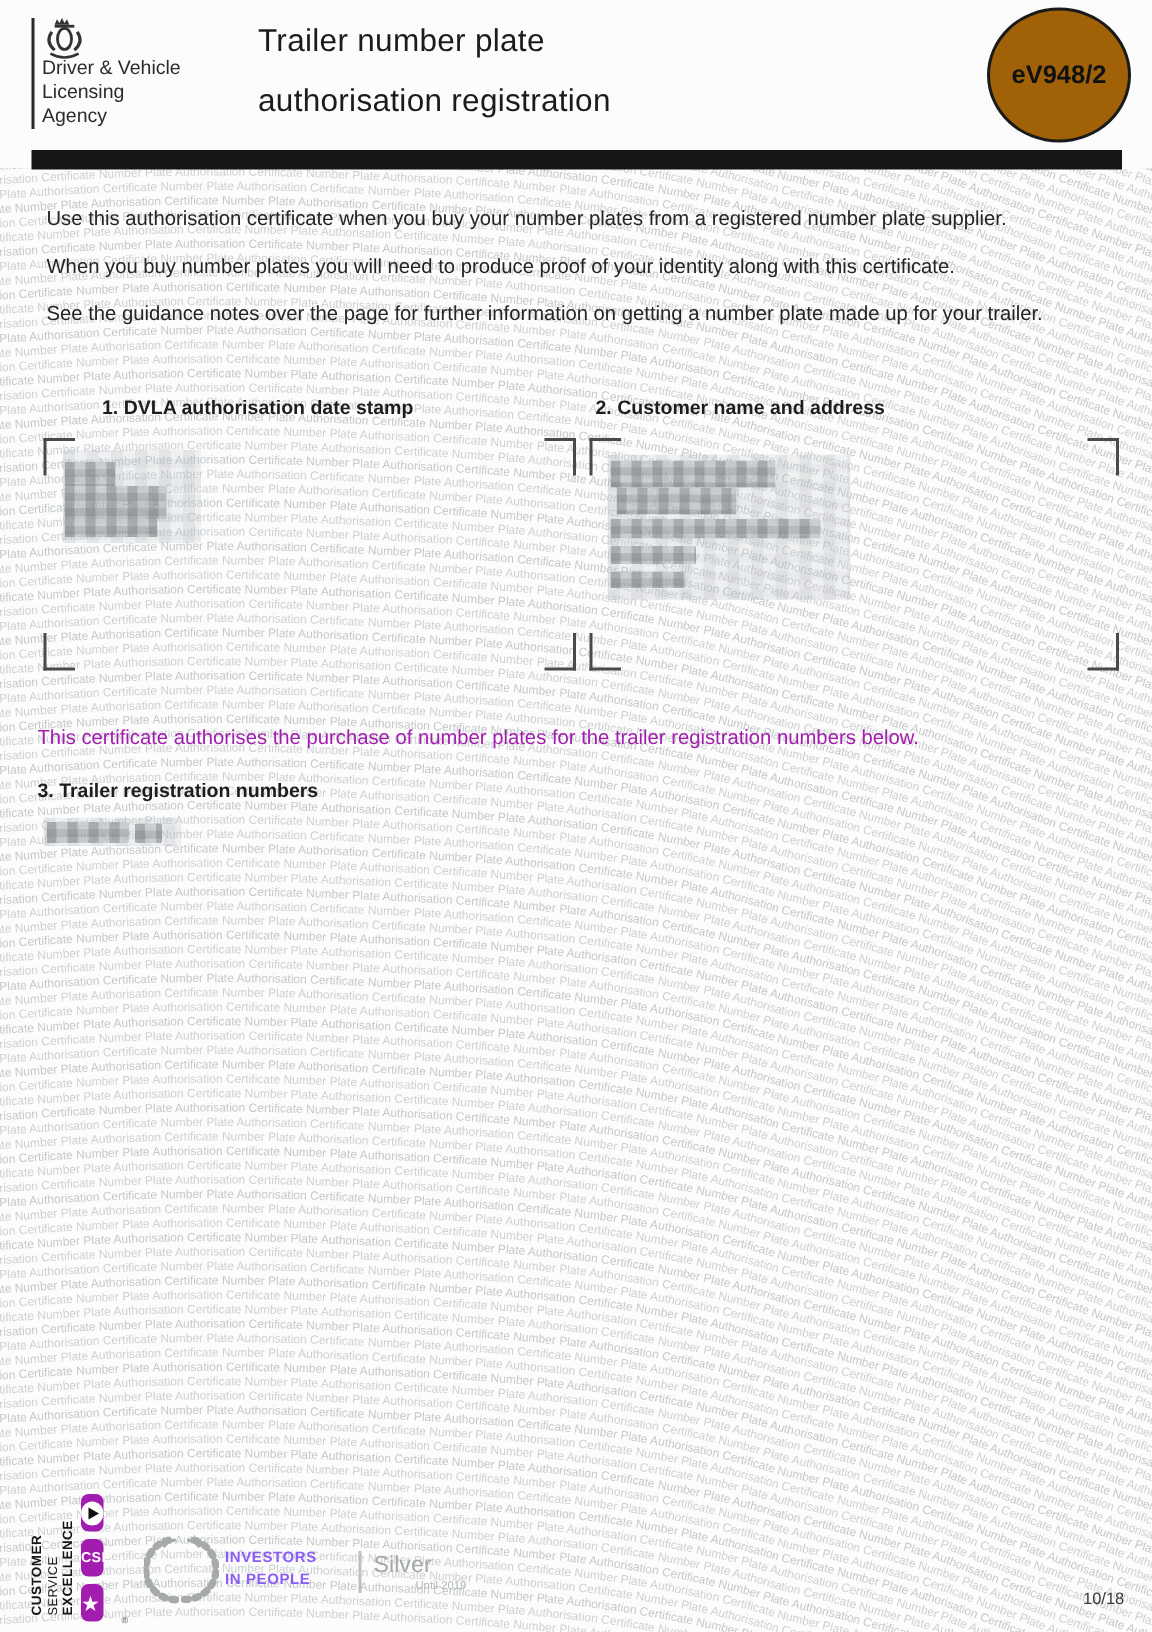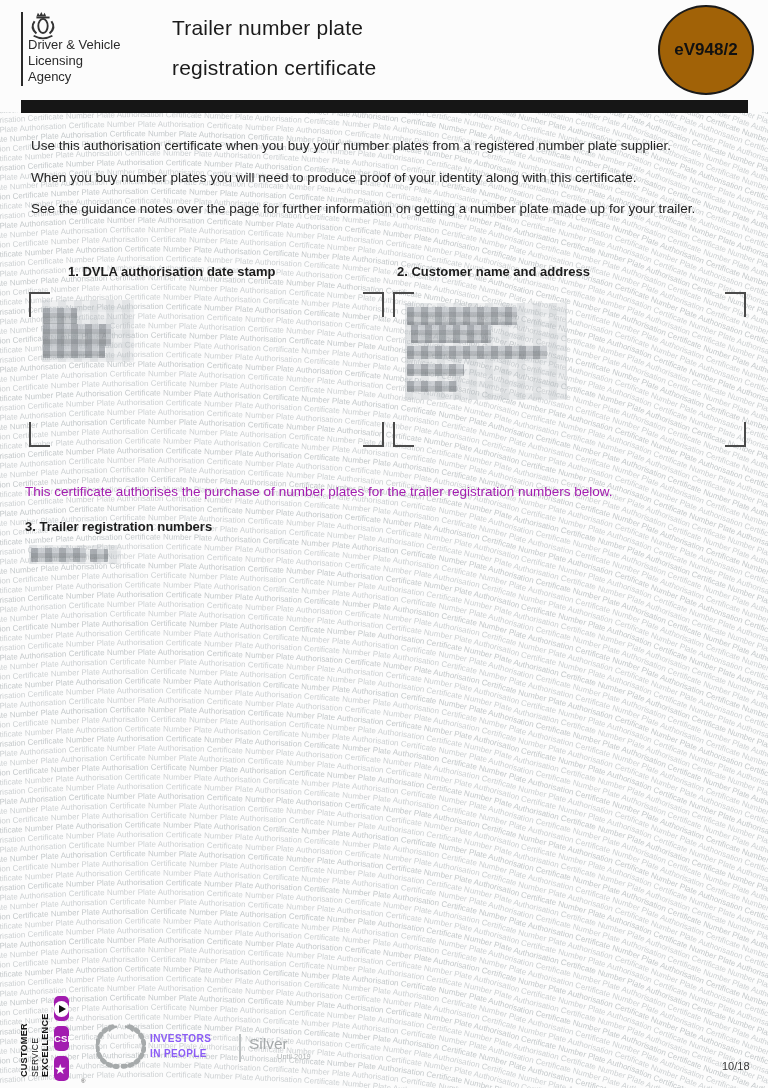--- a/index.html
+++ b/index.html
@@ -215,21 +215,21 @@
     <path d="M27 12 q5 7 -2 13" fill="none" stroke="#333" stroke-width="2.2"></path>
     <path d="M8 27.5 q10 5.5 20 0" fill="none" stroke="#333" stroke-width="1.8"></path>
   </svg>
   <div class="agency">
     <div>Driver &amp; Vehicle</div>
     <div>Licensing</div>
     <div>Agency</div>
   </div>
   <div class="title">
     <div>Trailer number plate</div>
-    <div>registration certificate</div>
+    <div>authorisation registration</div>
   </div>
   <div class="oval">
     <span>eV948/2</span>
   </div>
   <div class="blackbar"></div>
 
   <div class="intro">
     <p>Use this authorisation certificate when you buy your number plates from a registered number plate supplier.</p>
     <p>When you buy number plates you will need to produce proof of your identity along with this certificate.</p>
     <p>See the guidance notes over the page for further information on getting a number plate made up for your trailer.</p>

